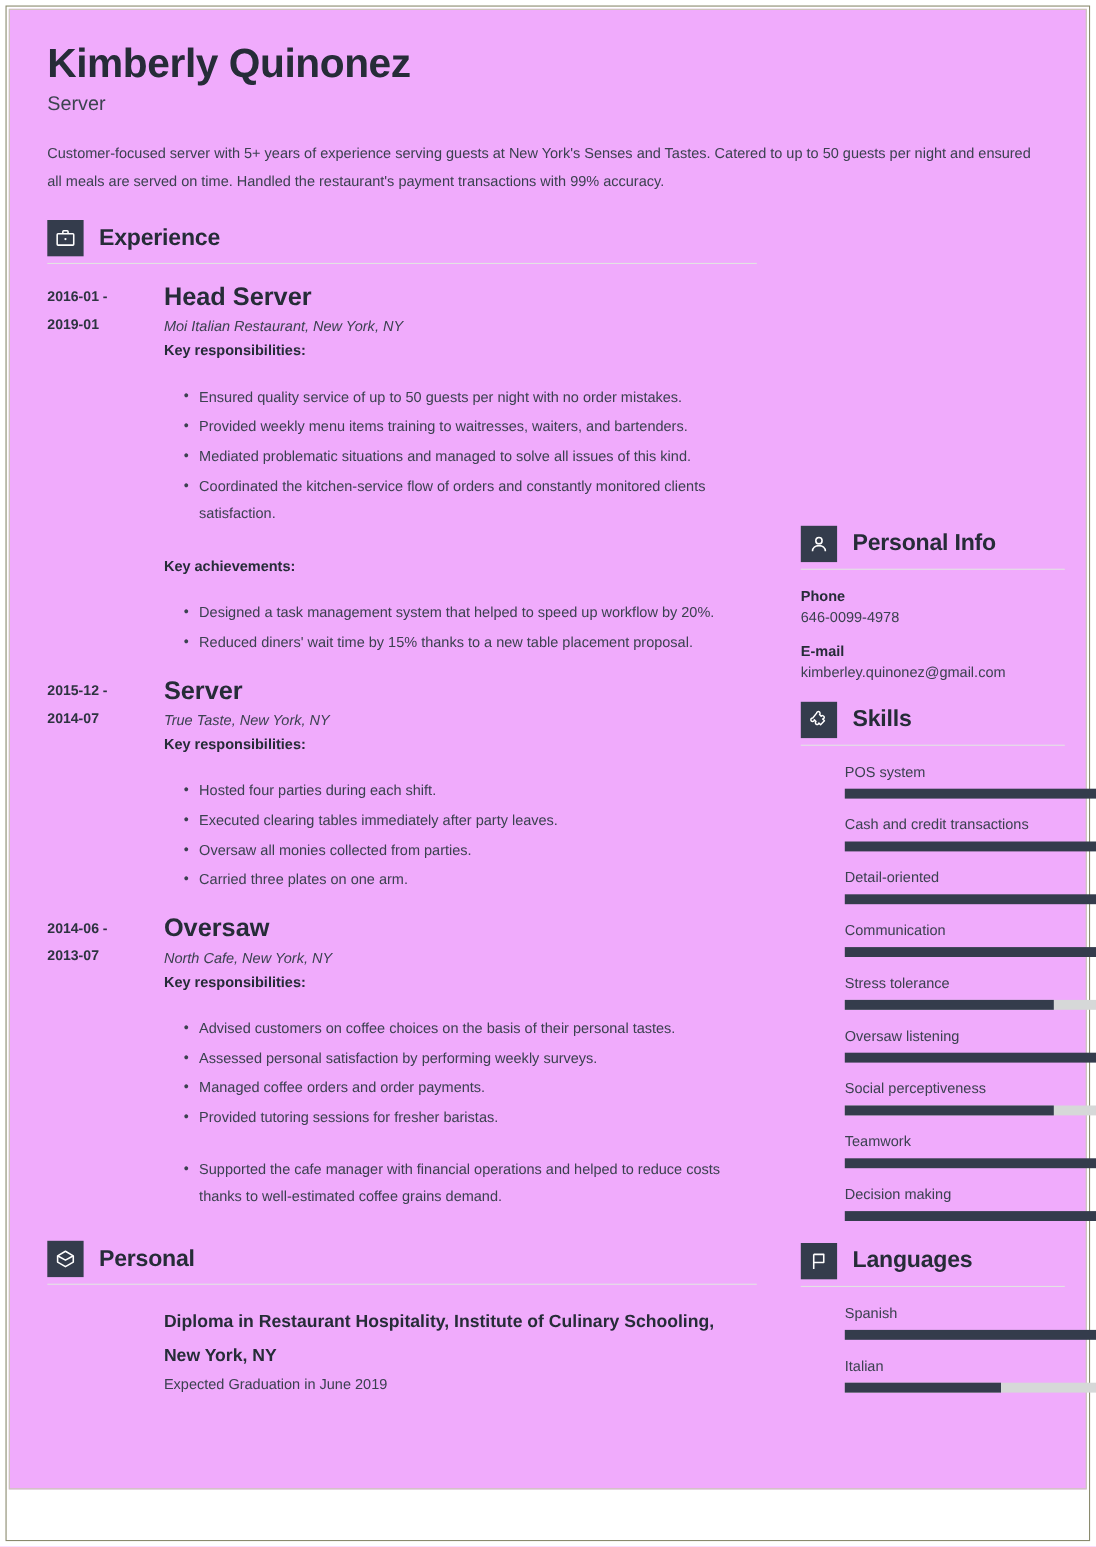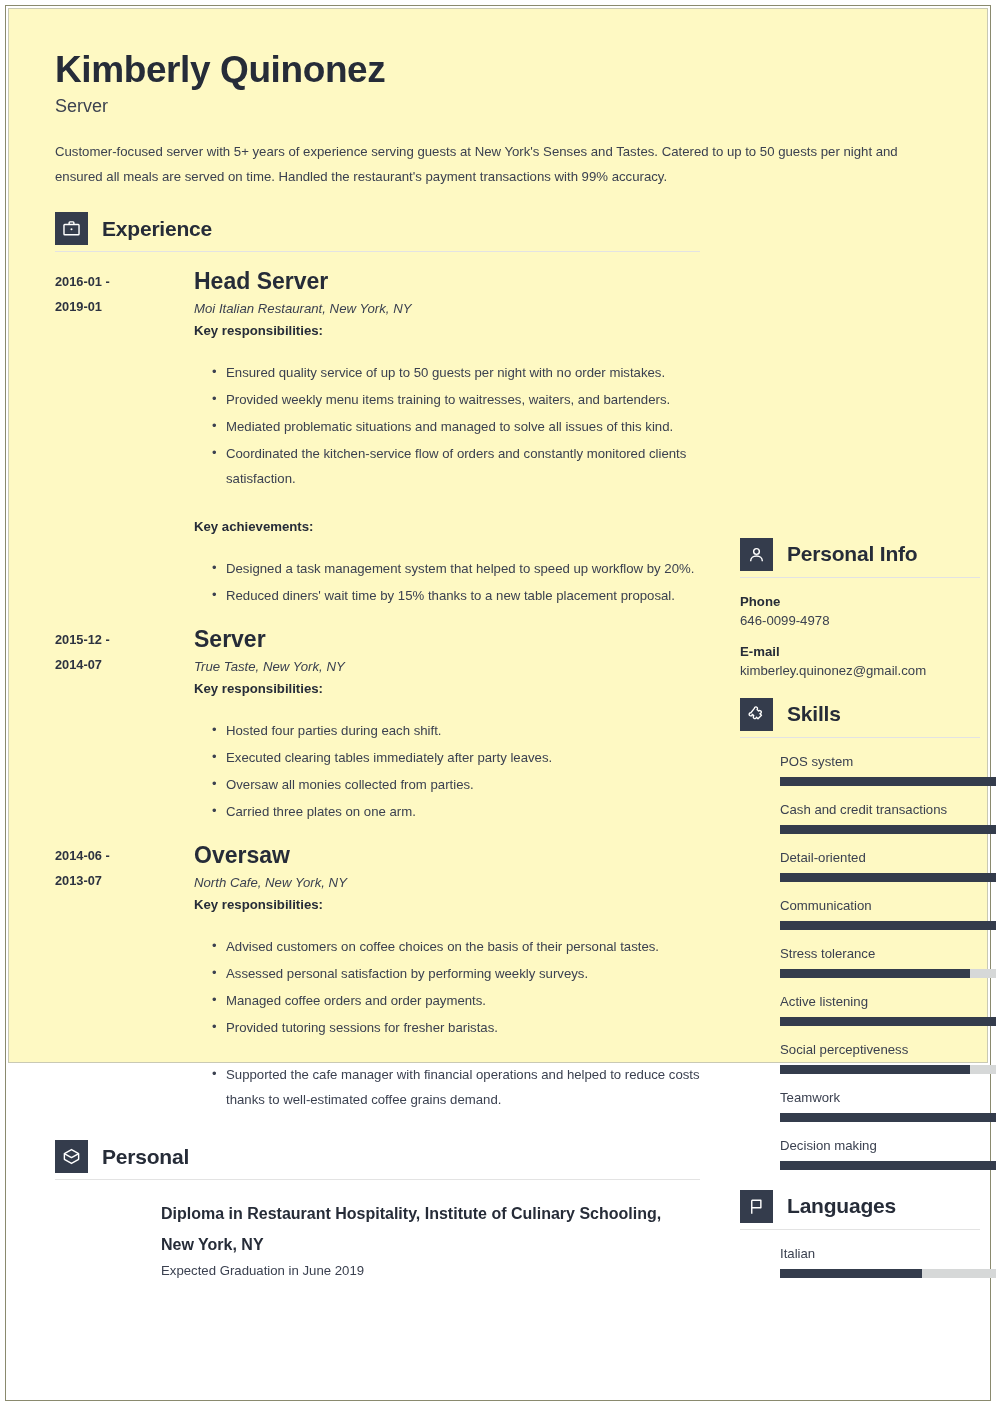--- a/index.html
+++ b/index.html
@@ -15,24 +15,24 @@
   .page-frame {
     position: absolute;
     left: 5px; top: 5px;
     width: 986px; height: 1396px;
     border: 1px solid #8a8a6e;
     background: #ffffff;
   }
   .page-inner {
     position: absolute;
     left: 2px; top: 2px;
-    width: 980px; height: 1055px;
+    width: 980px; height: 1346px;
     border: 1px solid #c9c9b4;
-    background: #fef9c3;
-    padding: 12px;
+    background: #f0abfc;
+    padding: 0;
   }
   .content {
     position: relative;
     padding: 28px 34px 0 34px;
   }
   
   .name {
     font-size: 37px;
     font-weight: bold;
     letter-spacing: -0.4px;
@@ -79,21 +79,21 @@
     letter-spacing: -0.2px;
   }
   .sec-rule {
     border: 0; border-top: 1px solid #e3e3e3;
     margin: 6px 0 0 0;
   }
   .sec-rule.left-rule { width: 645px; }
   .sec-rule.right-rule { width: 240px; }
 
   
-  .exp-entry { display: flex; margin-top: 16px; gap: 33px; }
+  .exp-entry { display: flex; margin-top: 16px; }
   .exp-dates {
     width: 106px; flex: 0 0 106px;
     font-size: 12.8px; font-weight: bold; color: #2d3340;
     line-height: 1.95; padding-top: 2px;
   }
   .exp-body { flex: 1 1 auto; }
   .exp-role {
     font-size: 23px; font-weight: bold; color: #262c38;
     margin: 0 0 5px 0; line-height: 1.2;
   }
@@ -317,21 +317,21 @@
                   <div class="bar-fill" style="width: 100%;"></div>
                 </div>
         </div>
         <div class="skill-row">
           <div class="skill-name">Stress tolerance</div>
           <div class="bar-track">
                   <div class="bar-fill" style="width: 80%;"></div>
                 </div>
         </div>
         <div class="skill-row">
-          <div class="skill-name">Active listening</div>
+          <div class="skill-name">Oversaw listening</div>
           <div class="bar-track">
                   <div class="bar-fill" style="width: 100%;"></div>
                 </div>
         </div>
         <div class="skill-row">
           <div class="skill-name">Social perceptiveness</div>
           <div class="bar-track">
                   <div class="bar-fill" style="width: 80%;"></div>
                 </div>
         </div>
@@ -356,20 +356,26 @@
           <svg width="19" height="19" viewBox="0 0 24 24" fill="none" stroke="#ffffff" stroke-width="1.8" stroke-linejoin="round">
             <path d="M6 21V4"></path>
             <path d="M6 4.2h11.5v9.3H6"></path>
           </svg>
         </span>
         <span class="sec-title">Languages</span>
       </div>
       <hr class="sec-rule right-rule">
 
       <div>
+        <div class="skill-row">
+          <div class="skill-name">Spanish</div>
+          <div class="bar-track">
+                  <div class="bar-fill" style="width: 100%;"></div>
+                </div>
+        </div>
         <div class="skill-row">
           <div class="skill-name">Italian</div>
           <div class="bar-track">
                   <div class="bar-fill" style="width: 60%;"></div>
                 </div>
         </div>
       </div>
 
     </div>
   </div>

